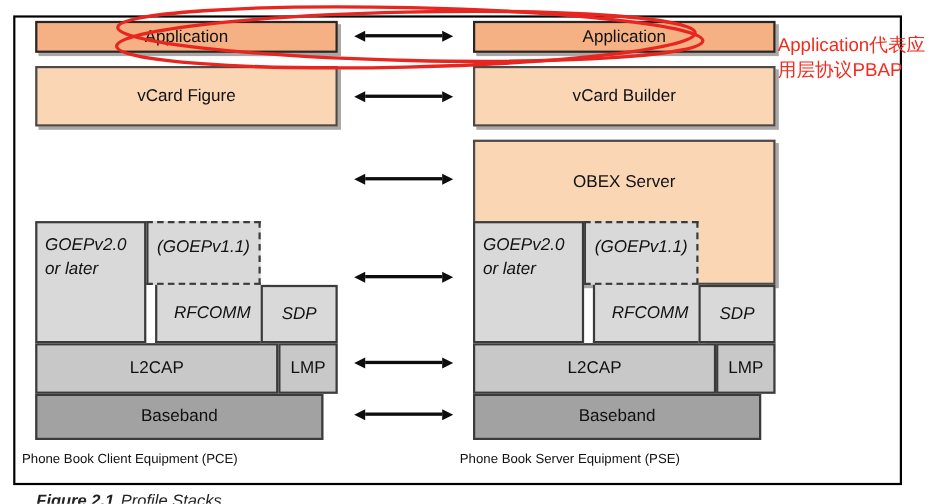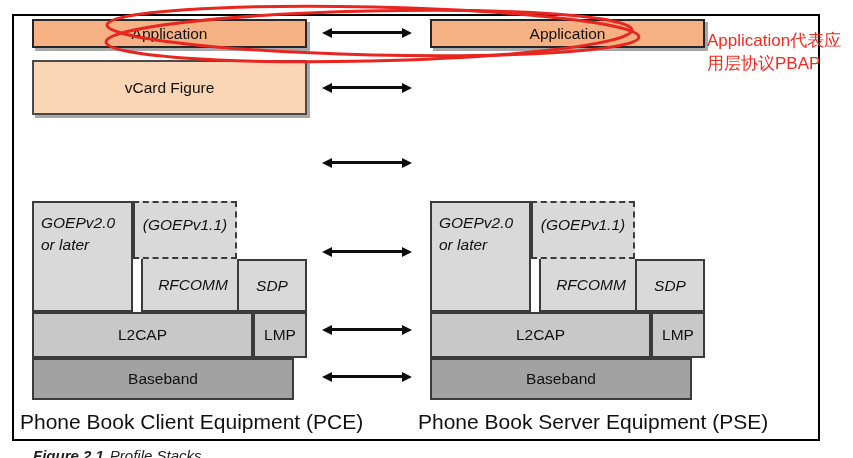--- a/index.html
+++ b/index.html
@@ -38,21 +38,21 @@
   .goep1{left:101px;top:201px;width:104px;height:58px;z-index:2;
          border-style:dashed;border-left:2px solid #3b3b3b;
          align-items:flex-start;padding-top:12px;}
   .rfcomm{left:109px;top:259px;width:104px;height:53px;z-index:2;border-top:none;}
   .sdp{left:205px;top:259px;width:70px;height:53px;z-index:2;}
   .l2cap{left:0;top:312px;width:221px;height:46px;}
   .lmp{left:221px;top:312px;width:54px;height:46px;}
   .baseband{left:0;top:358px;width:262px;height:42px;}
 
   .equip-label{
-    position:absolute;top:410px;width:330px;font-size:21px;z-index:1;
+    position:absolute;top:410px;width:330px;font-size:12px;z-index:1;
     white-space:nowrap;
   }
   .equip-label.left{left:20px;}
   .equip-label.right{left:418px;}
 
   .arrow{position:absolute;left:332px;width:70px;height:3px;background:#0d0d0d;z-index:1;}
   .arrow::before,.arrow::after{
     content:"";position:absolute;width:0;height:0;top:-3.5px;
     border-top:5px solid transparent;border-bottom:5px solid transparent;
   }
@@ -86,20 +86,24 @@
   <div class="box gray-light rfcomm">RFCOMM</div>
   <div class="box gray-light sdp">SDP</div>
   <div class="box gray-mid l2cap">L2CAP</div>
   <div class="box gray-mid lmp">LMP</div>
   <div class="box gray-dark baseband">Baseband</div>
 </div>
 <div class="equip-label left">Phone Book Client Equipment (PCE)</div>
 
 <div class="stack right">
   <div class="box orange-dark app">Application</div>
+  <div class="box orange-light vcard">vCard Builder</div>
+  <div class="box orange-light obex">
+    <div class="obex-label">OBEX Server</div>
+  </div>
   <div class="box gray-light goep2">GOEPv2.0 or later</div>
   <div class="box gray-light goep1">(GOEPv1.1)</div>
   <div class="box gray-light rfcomm">RFCOMM</div>
   <div class="box gray-light sdp">SDP</div>
   <div class="box gray-mid l2cap">L2CAP</div>
   <div class="box gray-mid lmp">LMP</div>
   <div class="box gray-dark baseband">Baseband</div>
 </div>
 <div class="equip-label right">Phone Book Server Equipment (PSE)</div>
 

